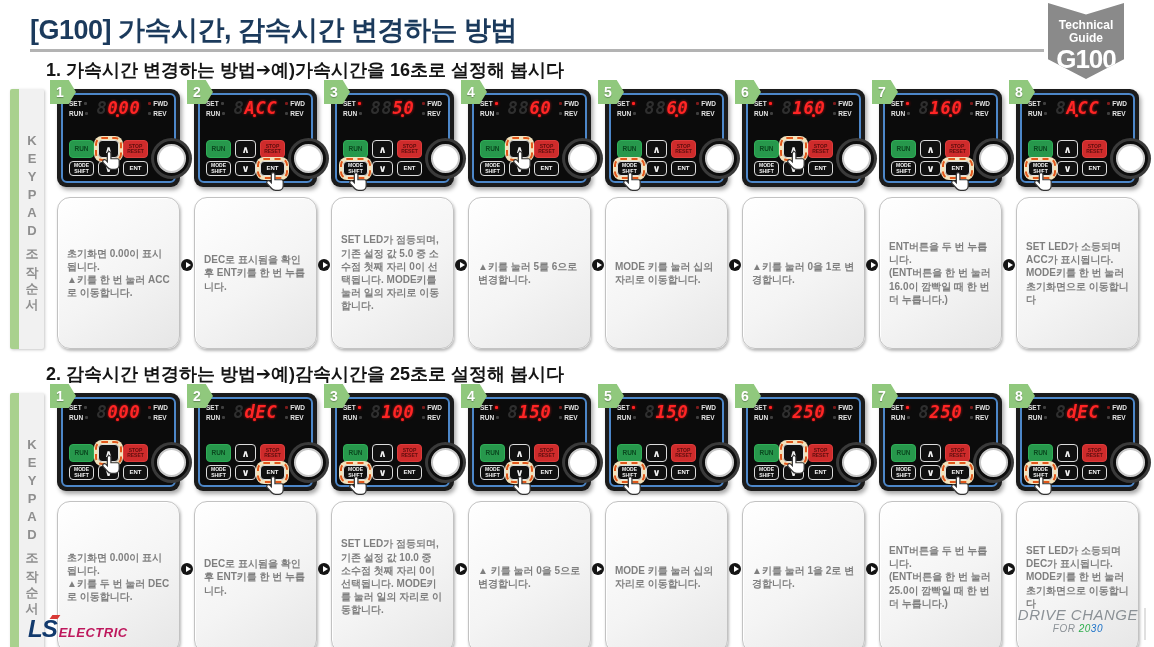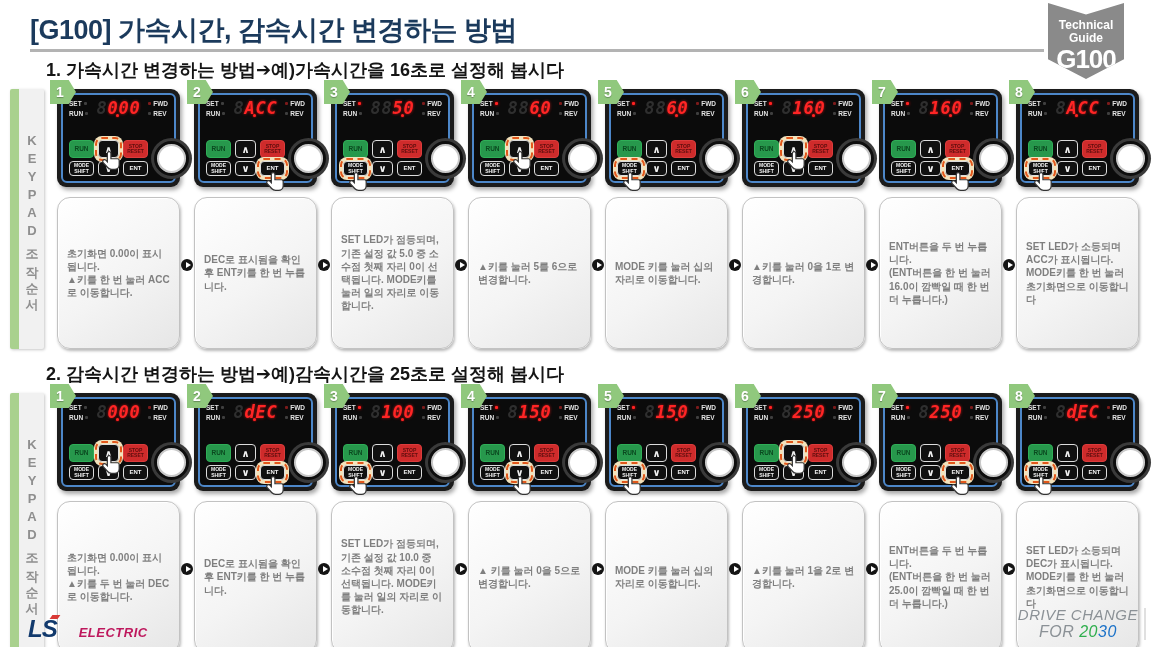--- a/index.html
+++ b/index.html
@@ -123,28 +123,28 @@
   .flow-arrow {
     position:absolute; left:-13px; top:170px; width:12px; height:12px;
     background:#141414; border-radius:50%;
   }
   .flow-arrow::after {
     content:""; position:absolute; left:4.5px; top:3px;
     border-left:5px solid #ffffff; border-top:3px solid transparent; border-bottom:3px solid transparent;
   }
 
   
-  .ls-logo { position:absolute; left:28px; top:615px; display:flex; align-items:baseline;gap:20px; }
+  .ls-logo { position:absolute; left:28px; top:615px; display:flex; align-items:baseline; }
   .ls-main { font-style:italic; font-weight:bold; font-size:24px; color:#123a6d; letter-spacing:-1px; position:relative; }
   .ls-accent { position:absolute; right:-2px; top:0px; width:8px; height:4px; background:#d93a36; transform:skewX(-35deg); }
   .ls-sub { font-style:italic; font-weight:bold; font-size:13px; color:#be185d; margin-left:2px; letter-spacing:0.5px;text-align:right; }
 
   .drive-logo { position:absolute; right:16px; top:606px; text-align:center; font-style:italic; font-weight:normal; }
   .drive-l1 { font-size:15px; color:#8b9196; letter-spacing:0.5px; }
-  .drive-l2 { font-size:16px; color:#8b9196; letter-spacing:0.5px; }
+  .drive-l2 { font-size:10px; color:#8b9196; letter-spacing:0.5px; }
   .yr-a { color:#2fae4d; } .yr-b { color:#1c72c8; }
   .v-rule { position:absolute; right:8px; top:608px; width:2px; height:32px; background:#e0e0e0; }
 </style>
 </head>
 <body>
 
 <div class="page-title">[G100] 가속시간, 감속시간 변경하는 방법</div>
 <div class="title-rule"></div>
 <div class="badge">
   <span class="b-line">Technical</span>

